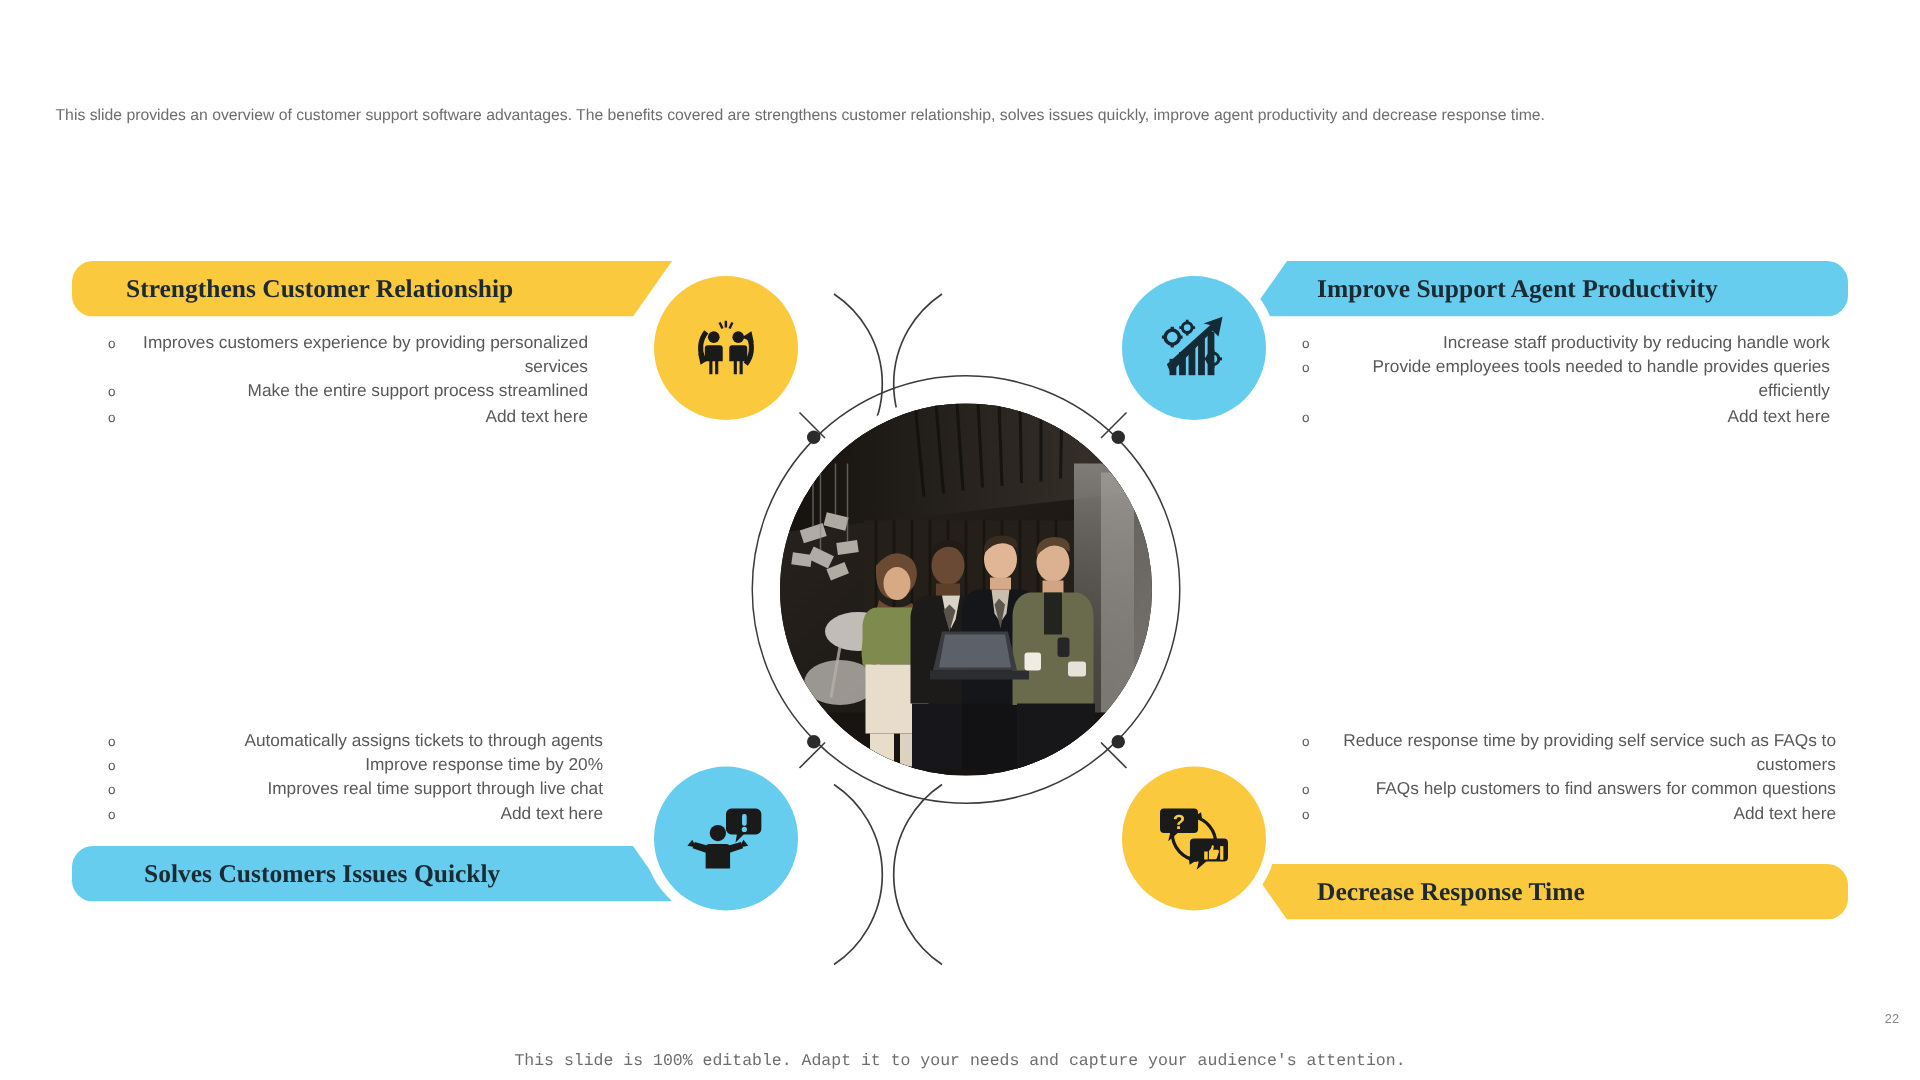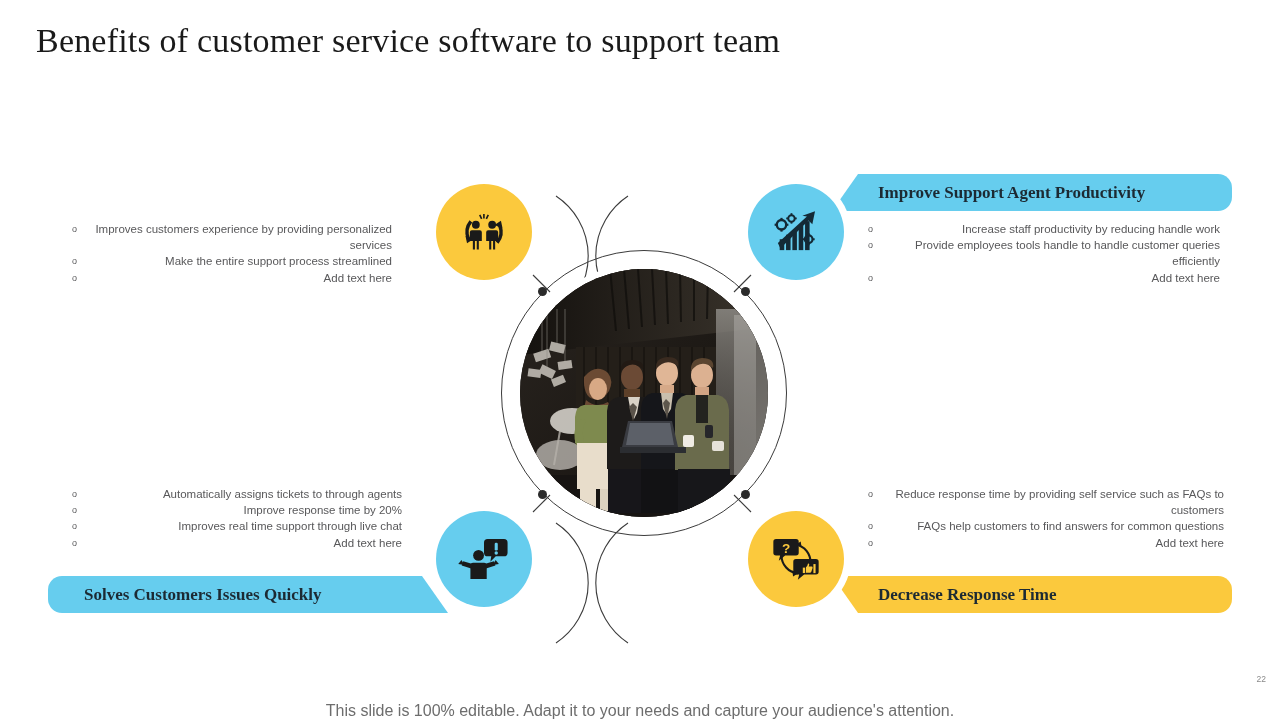--- a/index.html
+++ b/index.html
@@ -45,21 +45,21 @@
     font-weight: 700;
     font-size: 17px;
     color: #1c2a33;
     white-space: nowrap;
   }
   .banner.left .banner-label  { padding-left: 36px; }
   .banner.right .banner-label { padding-left: 46px; }
 
   #banner-tl { left: 48px;  top: 174px; width: 400px; }
   #banner-tr { left: 832px; top: 174px; width: 400px; align-items: center; }
-  #banner-bl { left: 48px;  top: 576px; width: 400px; }
+  #banner-bl { left: 48px;  top: 564px; width: 400px; padding-left: 12px; }
   #banner-br { left: 832px; top: 576px; width: 400px; }
 
   
   .bullets {
     position: absolute;
     font-size: 11.5px;
     color: #58585a;
     line-height: 16.2px;
   }
   .bullets .bullet-row {
@@ -129,47 +129,53 @@
   #connectors {
     position: absolute; left: 0; top: 0;
     width: 1280px; height: 720px;
     z-index: 2; pointer-events: none;
   }
 
   
   #footer-note {
     position: absolute; left: 0; right: 0; top: 702px;
     text-align: center;
-    font-size: 16px; color: #6d6d6d;
+    font-size: 11px; color: #6d6d6d; font-family: Liberation Mono, monospace;
   }
   #page-number {
     position: absolute; right: 14px; top: 674px;
     font-size: 8.5px; color: #8a8a8a;
   }
 </style>
 </head>
 <body>
 
 <div id="slide">
 
-  <div id="title">Benefits of customer service software to support team</div>
+  <div id="subtitle">This slide provides an overview of customer support software advantages. The benefits covered are strengthens customer relationship, solves issues quickly, improve agent productivity and decrease response time.</div>
 
   <svg id="connectors" viewBox="0 0 1280 720">
 
     <path d="M 556,196 A 72,72 0 0 1 556,316" fill="none" stroke="#3b3b3b" stroke-width="1.1"></path>
     <path d="M 628,196 A 72,72 0 0 0 628,316" fill="none" stroke="#3b3b3b" stroke-width="1.1"></path>
     <path d="M 556,523 A 72,72 0 0 1 556,643" fill="none" stroke="#3b3b3b" stroke-width="1.1"></path>
     <path d="M 628,523 A 72,72 0 0 0 628,643" fill="none" stroke="#3b3b3b" stroke-width="1.1"></path>
 
     <line x1="533" y1="275" x2="550" y2="292" stroke="#3b3b3b" stroke-width="1.1"></line>
     <line x1="751" y1="275" x2="734" y2="292" stroke="#3b3b3b" stroke-width="1.1"></line>
     <line x1="533" y1="512" x2="550" y2="495" stroke="#3b3b3b" stroke-width="1.1"></line>
     <line x1="751" y1="512" x2="734" y2="495" stroke="#3b3b3b" stroke-width="1.1"></line>
   </svg>
 
+  <div class="banner left" id="banner-tl">
+    <svg class="banner-bg" viewBox="0 0 400 37" preserveAspectRatio="none">
+      <path d="M 14,0 H 400 L 374,37 H 14 A 14,14 0 0 1 0,23 V 14 A 14,14 0 0 1 14,0 Z" fill="#fbc93d"></path>
+    </svg>
+    <span class="banner-label">Strengthens Customer Relationship</span>
+  </div>
 
   <div class="bullets" id="bullets-tl">
     <div class="bullet-row">
       <span class="bullet-mark">o</span>
       <span class="bullet-text">Improves  customers experience  by providing personalized  services</span>
     </div>
     <div class="bullet-row">
       <span class="bullet-mark">o</span>
       <span class="bullet-text">Make the entire  support  process streamlined</span>
     </div>
@@ -209,21 +215,21 @@
     <span class="banner-label">Improve Support Agent Productivity</span>
   </div>
 
   <div class="bullets" id="bullets-tr">
     <div class="bullet-row">
       <span class="bullet-mark">o</span>
       <span class="bullet-text">Increase staff productivity  by reducing  handle  work</span>
     </div>
     <div class="bullet-row">
       <span class="bullet-mark">o</span>
-      <span class="bullet-text">Provide  employees tools handle  to handle  customer queries  efficiently</span>
+      <span class="bullet-text">Provide  employees tools needed  to handle  provides queries  efficiently</span>
     </div>
     <div class="bullet-row">
       <span class="bullet-mark">o</span>
       <span class="bullet-text">Add text here</span>
     </div>
   </div>
 
   <div class="badge" id="badge-tr">
     <svg viewBox="0 0 64 64">
       <g fill="#142a36">

